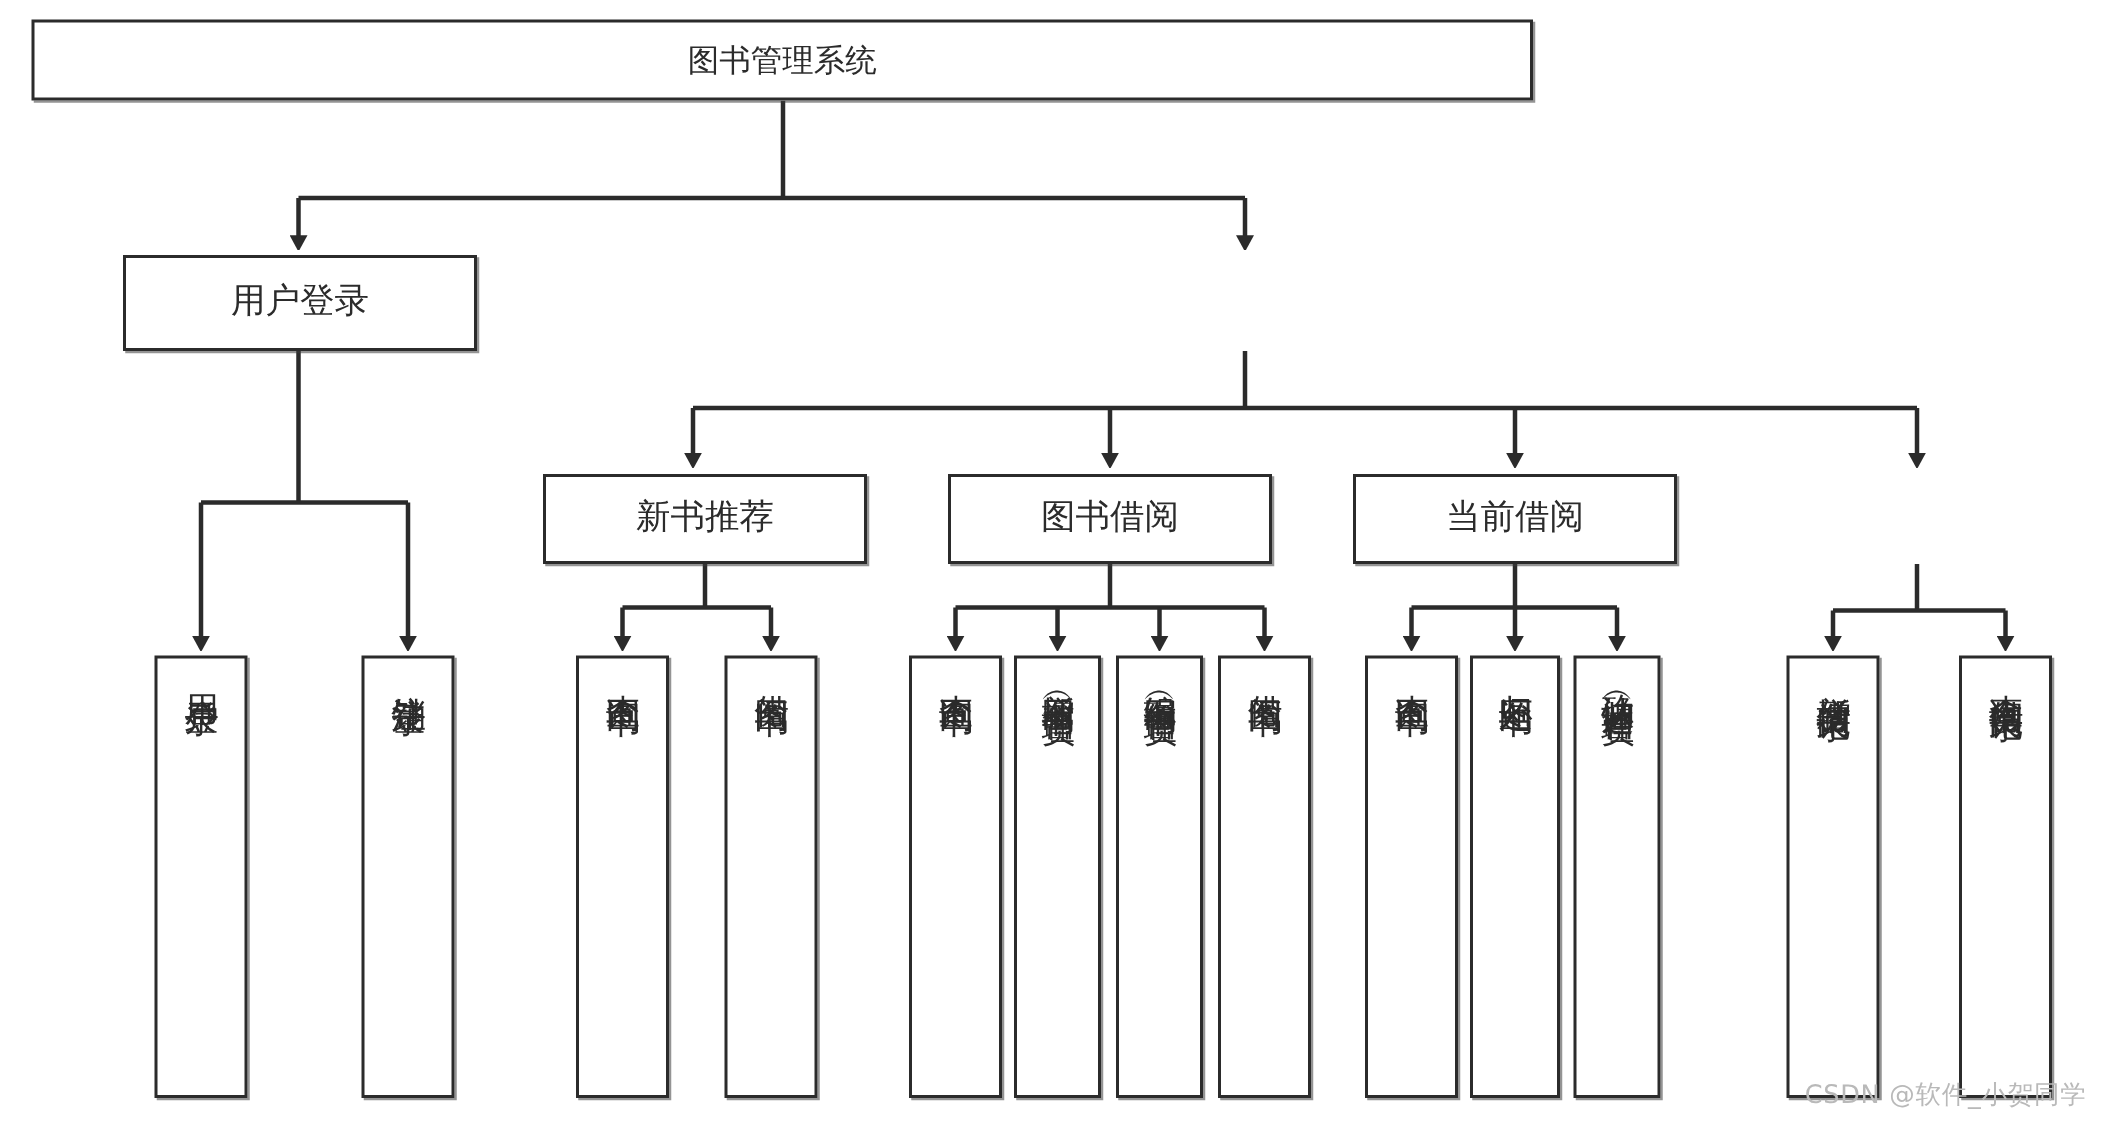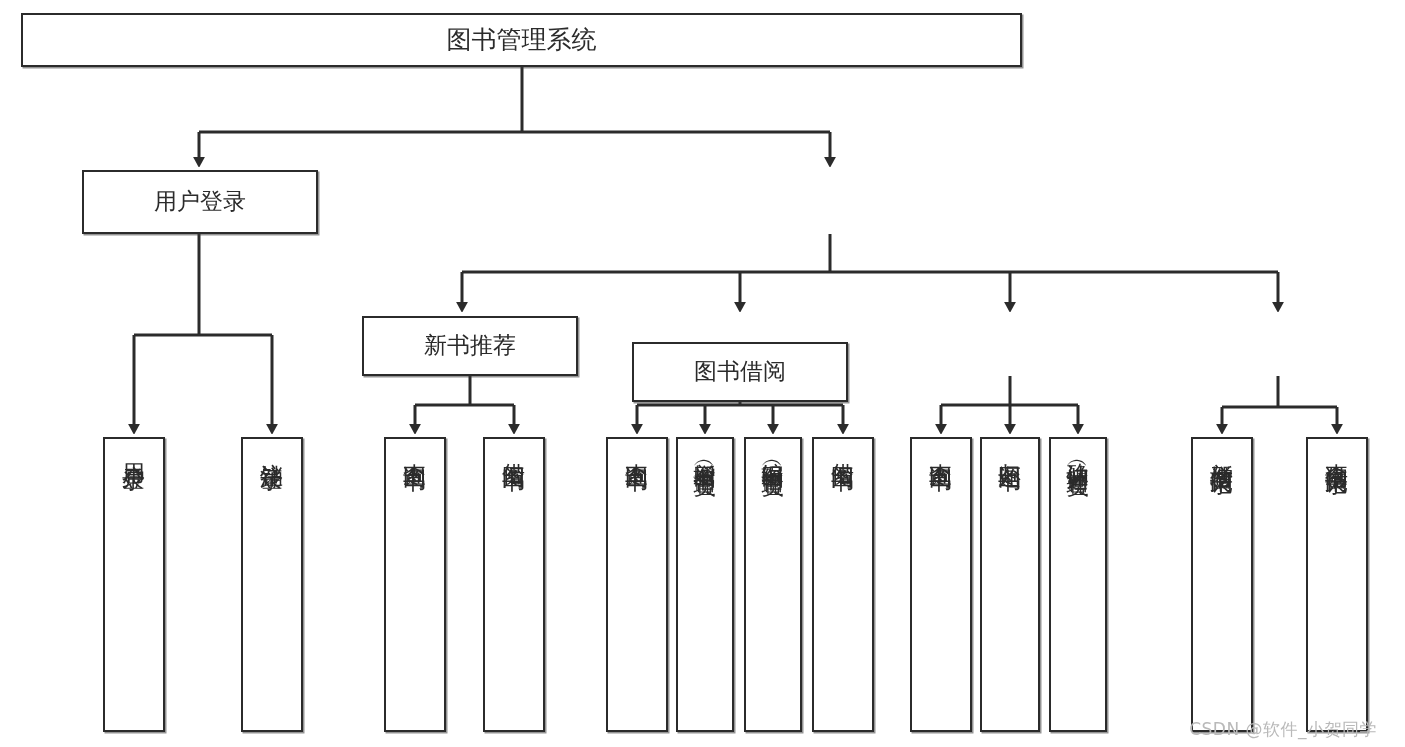--- a/index.html
+++ b/index.html
@@ -53,29 +53,29 @@
     align-items: flex-start;
     justify-content: center;
     padding-top: 6px;
   }
   .node.v .label {
     writing-mode: vertical-rl;
     text-orientation: upright;
     letter-spacing: 2px;
     line-height: 1.05;
   }
-  .root-node .label  { font-size: 25px; }
+  .root-node .label  { font-size: 21px; }
   .lvl1-node .label  { font-size: 23px; }
   .lvl2-node .label  { font-size: 23px; }
   .leaf-node .label  { font-size: 23px; }
   .leaf-node.narrow .label { font-size: 22px; }
 
   #watermark {
     position: absolute;
-    right: 28px;
+    right: 14px;
     bottom: 6px;
     font-size: 17px;
     color: #b9b9b9;
     letter-spacing: 0.5px;
     z-index: 5;
     white-space: nowrap;
     font-family: "DejaVu Sans", "Liberation Sans", sans-serif;
   }
 </style>
 </head>
@@ -139,24 +139,27 @@
 
   <div class="node h lvl1-node" style="left:82px; top:170px; width:236px; height:64px;">
     <span class="label">用户登录</span>
   </div>
 
 
   <div class="node h lvl2-node" style="left:362px; top:316px; width:216px; height:60px;">
     <span class="label">新书推荐</span>
   </div>
 
-  <div class="node h lvl2-node" style="left:632px; top:316px; width:216px; height:60px;margin-top:26px;">
+  <div class="node h lvl2-node" style="left:632px; top:316px; width:216px; height:60px;">
     <span class="label">图书借阅</span>
   </div>
 
+  <div class="node h lvl2-node" style="left:902px; top:316px; width:216px; height:60px;">
+    <span class="label">当前借阅</span>
+  </div>
 
 
   <div class="node v leaf-node" style="left:103px; top:437px; width:62px; height:295px;">
     <span class="label">用户登录</span>
   </div>
 
   <div class="node v leaf-node" style="left:241px; top:437px; width:62px; height:295px;">
     <span class="label">注销登录</span>
   </div>
 

